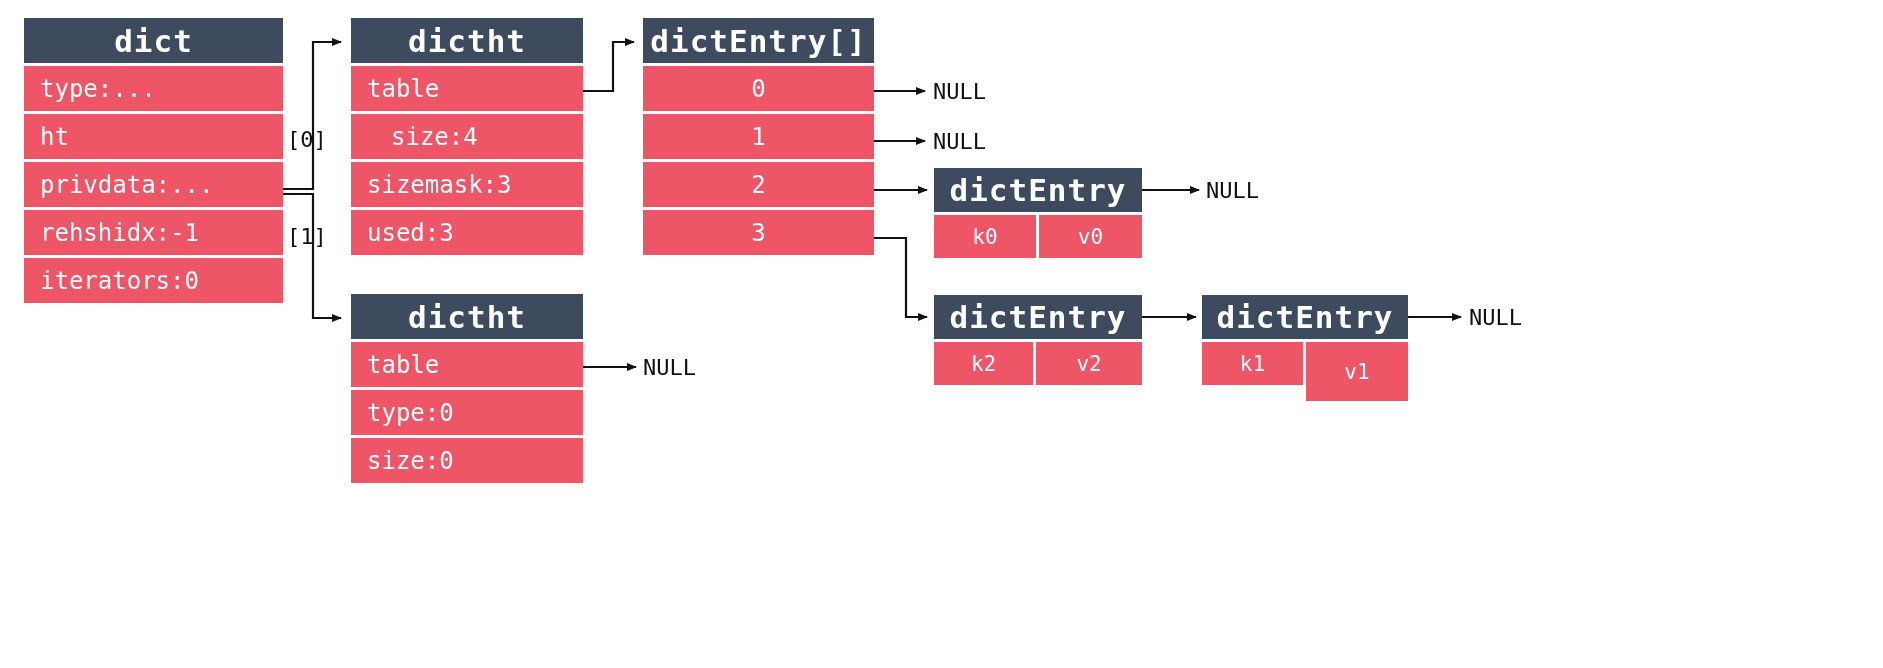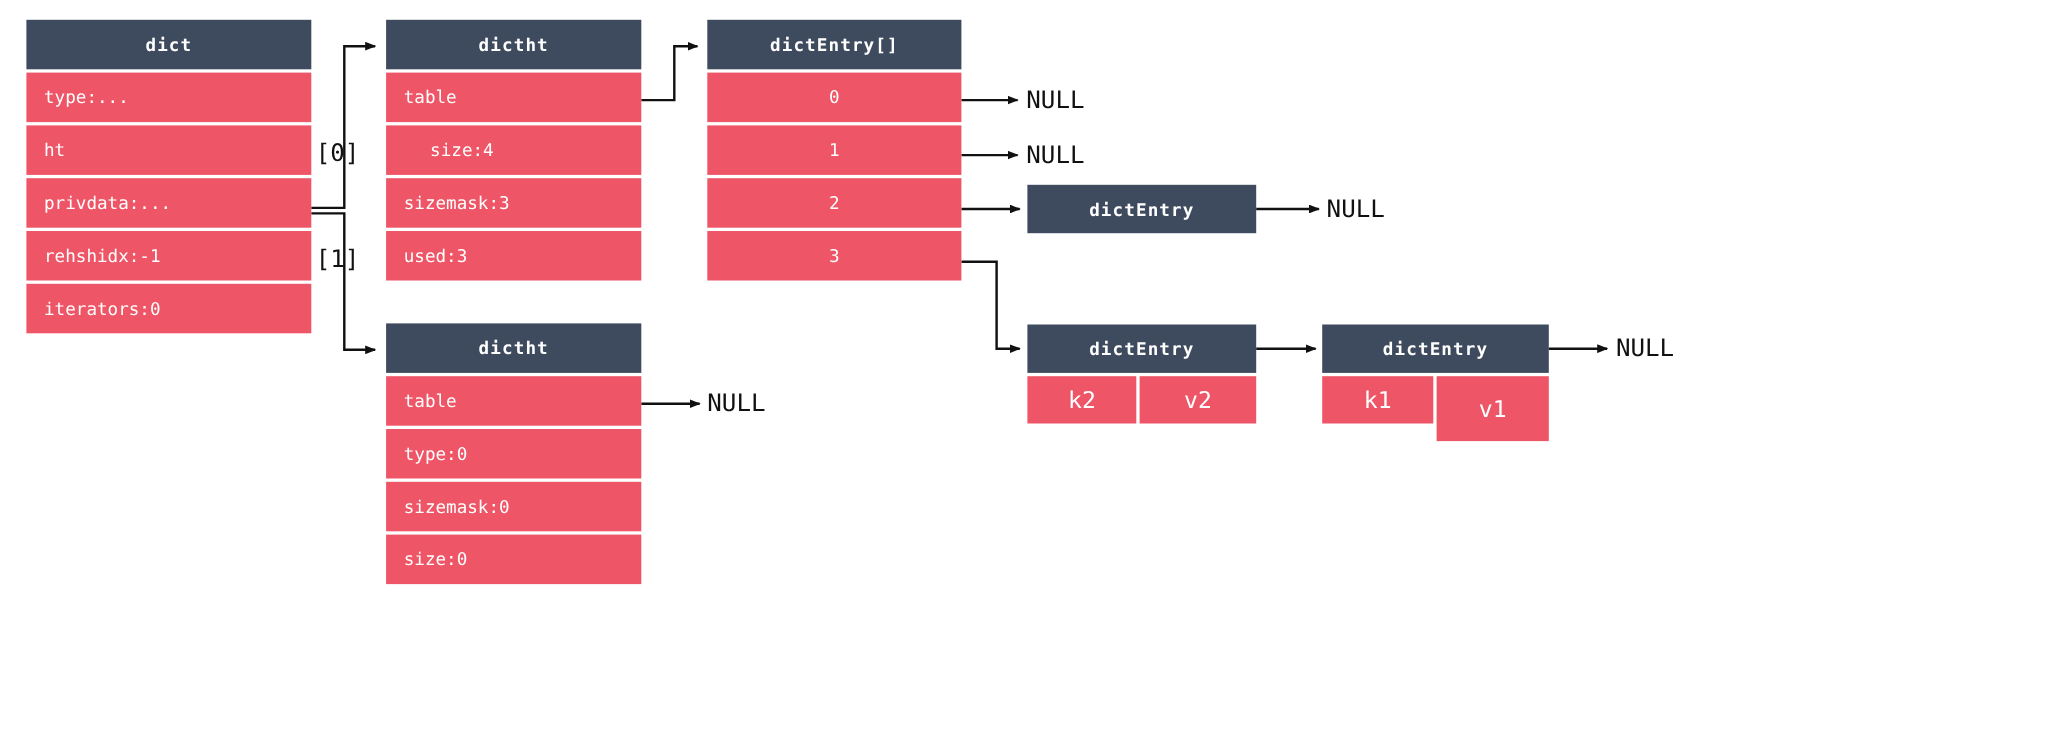--- a/index.html
+++ b/index.html
@@ -18,22 +18,22 @@
   }
   .row{
     background:#ee5566;color:#ffffff;
     display:flex;align-items:center;
     box-sizing:border-box;margin-top:3px;
   }
   .row.left{justify-content:flex-start;padding-left:16px;}
   .row.center{justify-content:center;}
 
   
-  .f18{font-size:16px;}
-  .h22{font-size:16px;}
+  .f18{font-size:24px;}
+  .h22{font-size:31px;}
 
   
   .kv{display:flex;margin-top:3px;}
   .kv > div{
     background:#ee5566;color:#ffffff;font-size:21px;
     display:flex;align-items:center;justify-content:center;
     box-sizing:border-box;
   }
   .kv > div + div{margin-left:3px;}
 
@@ -99,34 +99,37 @@
     <div class="row left f18" style="height:45px;">table</div>
     <div class="row left f18" style="height:45px;padding-left:40px;">size:4</div>
     <div class="row left f18" style="height:45px;">sizemask:3</div>
     <div class="row left f18" style="height:45px;">used:3</div>
   </div>
 
   <div class="box" style="left:351px;top:294px;width:232px;">
     <div class="hdr h22" style="height:45px;">dictht</div>
     <div class="row left f18" style="height:45px;">table</div>
     <div class="row left f18" style="height:45px;">type:0</div>
-    <div class="row left f18" style="height:45px;">sizemask:0</div>
     <div class="row left f18" style="height:45px;">size:0</div>
   </div>
 
   <div class="box" style="left:643px;top:18px;width:231px;">
     <div class="hdr h22" style="height:45px;">dictEntry[]</div>
     <div class="row center f18" style="height:45px;">0</div>
     <div class="row center f18" style="height:45px;">1</div>
     <div class="row center f18" style="height:45px;">2</div>
     <div class="row center f18" style="height:45px;">3</div>
   </div>
 
   <div class="box" style="left:934px;top:168px;width:208px;">
     <div class="hdr h22" style="height:44px;">dictEntry</div>
+    <div class="kv">
+      <div style="width:102px;height:43px;">k0</div>
+      <div style="width:103px;height:43px;">v0</div>
+    </div>
   </div>
 
   <div class="box" style="left:934px;top:295px;width:208px;">
     <div class="hdr h22" style="height:44px;">dictEntry</div>
     <div class="kv">
       <div style="width:102px;height:43px;">k2</div>
       <div style="width:109px;height:43px;">v2</div>
     </div>
   </div>
 

